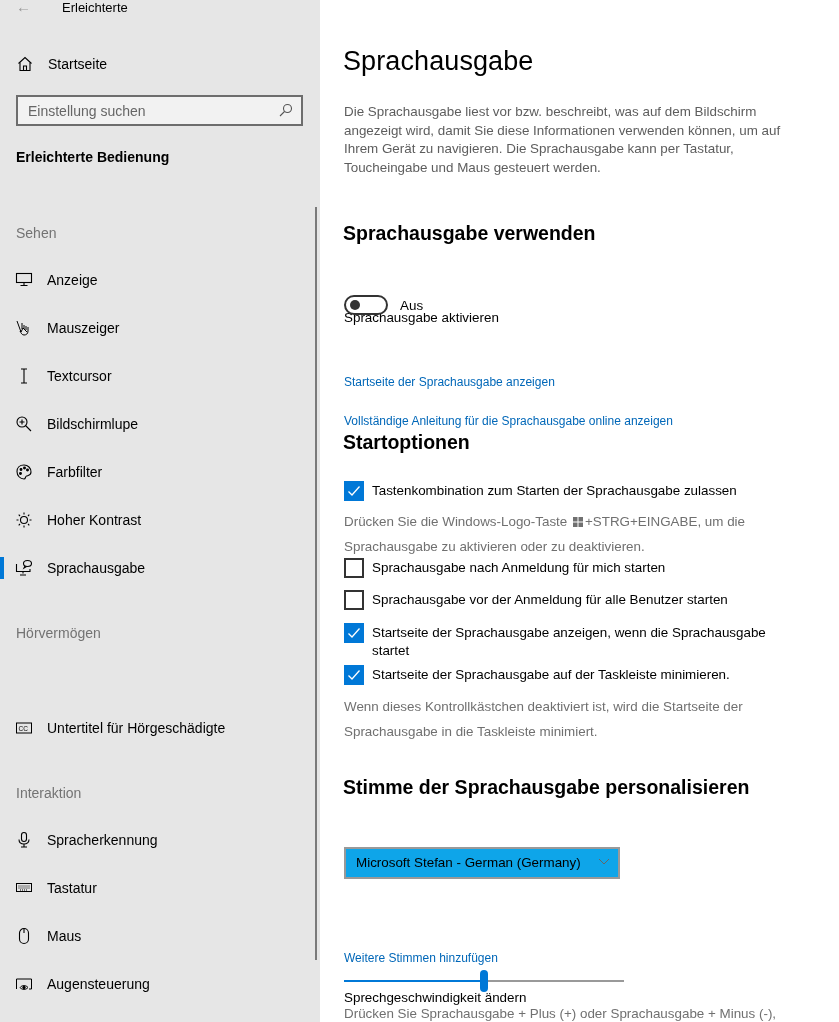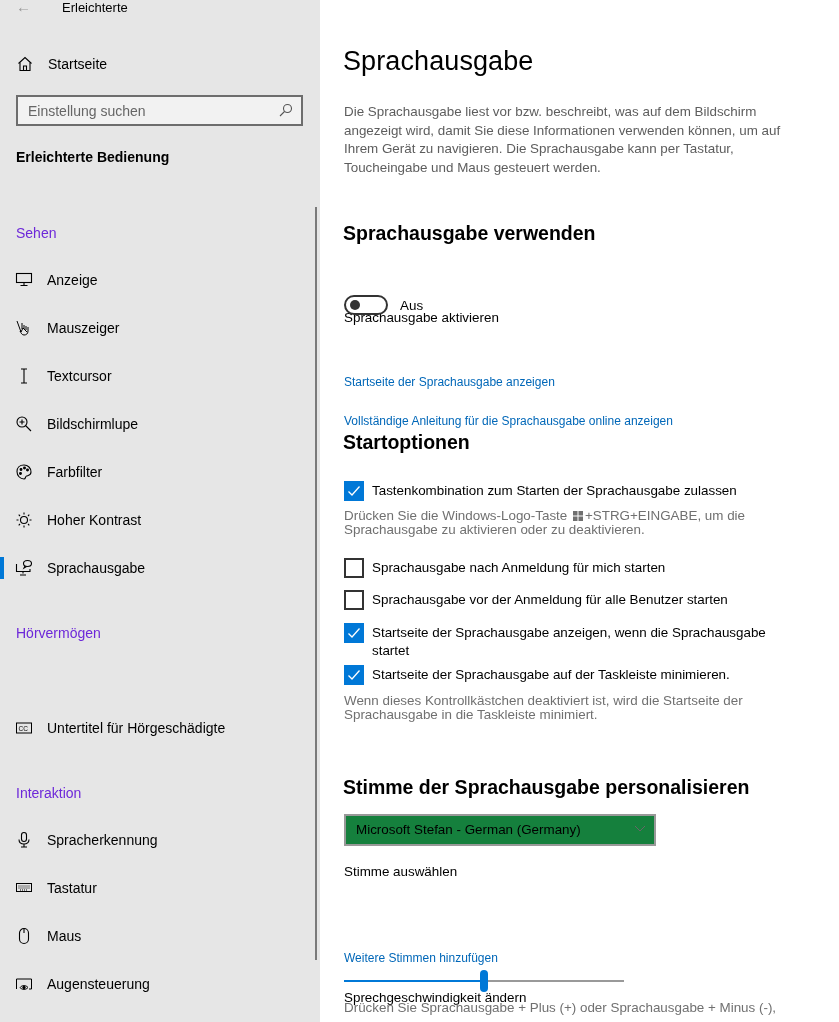--- a/index.html
+++ b/index.html
@@ -26,21 +26,21 @@
     border: 2px solid #6d6d6d; background: #f2f2f2;
   }
   .search-box input {
     border: none; background: transparent; outline: none;
     position: absolute; left: 10px; top: 5px; width: 245px; height: 18px;
     font-family: "Liberation Sans", sans-serif; font-size: 14px; color: #555;
   }
   .search-box input::placeholder { color: #666; }
   .search-icon { position: absolute; right: 8px; top: 6px; width: 14px; height: 14px; }
   .category-title { position: absolute; left: 16px; top: 149px; font-size: 14px; font-weight: bold; }
-  .section-label { position: absolute; left: 16px; font-size: 14px; color: #6d28d9; }
+  .section-label { position: absolute; left: 16px; font-size: 14px; color: #737373; }
   .nav-item { position: absolute; left: 0; width: 312px; height: 40px; text-align: right; }
   .nav-item .nav-icon { position: absolute; left: 15px; top: 11px; width: 18px; height: 18px; }
   .nav-item .nav-label { position: absolute; left: 47px; top: 12px; font-size: 14px; }
   .nav-item.active .active-bar { position: absolute; left: 0; top: 9px; width: 4px; height: 22px; background: #0078d7; }
   .sidebar-scrollbar { position: absolute; left: 315px; top: 207px; width: 2px; height: 753px; background: #7a7a7a; }
 
   
   .main { position: absolute; left: 320px; top: 0; width: 519px; height: 1022px; }
   .page-title { position: absolute; left: 23px; top: 46px; font-size: 27px; font-weight: normal; letter-spacing: 0.1px; }
   .intro { position: absolute; left: 24px; top: 103px; width: 450px; font-size: 13.4px; line-height: 18.5px; color: #5d5d5d; }
@@ -53,25 +53,25 @@
   .toggle .knob { position: absolute; left: 4px; top: 3px; width: 10px; height: 10px; background: #333; border-radius: 50%; }
   .toggle-state { position: absolute; left: 80px; top: 298px; font-size: 13.4px; }
   .link { position: absolute; left: 24px; font-size: 12px; color: #0067b8; cursor: pointer; margin-top: 42px; }
   .checkbox {
     position: absolute; left: 24px; width: 20px; height: 20px;
     border: 2px solid #333; background: #fff;
   }
   .checkbox.checked { background: #0078d7; border-color: #0078d7; }
   .checkbox.checked svg { position: absolute; left: 1px; top: 1px; }
   .cb-label { position: absolute; left: 52px; font-size: 13.4px; line-height: 18px; width: 430px; }
-  .hint { position: absolute; left: 24px; width: 450px; font-size: 13.4px; line-height: 14px; color: #707070; }
+  .hint { position: absolute; left: 24px; width: 450px; font-size: 13.4px; line-height: 25px; color: #707070; }
   .win-logo { display: inline-block; width: 10px; height: 10px; vertical-align: -1px; margin: 0 2px; }
   .dropdown {
-    position: absolute; left: 24px; top: 814px; width: 312px; height: 32px;
-    border: 2px solid #999; background: #15803d;
+    position: absolute; left: 24px; top: 847px; width: 276px; height: 32px;
+    border: 2px solid #999; background: #0ea5e9;
   }
   .dropdown .dd-value { position: absolute; left: 10px; top: 6px; font-size: 13.4px; }
   .dropdown .chevron { position: absolute; right: 8px; top: 9px; width: 12px; height: 8px; }
   .slider { position: absolute; left: 24px; top: 972px; width: 280px; height: 22px; }
   .slider .track-filled { position: absolute; left: 0; top: 8px; height: 2px; background: #0078d7; }
   .slider .track-empty { position: absolute; top: 8px; height: 2px; background: #999; }
   .slider .thumb { position: absolute; top: -2px; width: 8px; height: 22px; background: #0078d7; border-radius: 4px; }
 </style>
 </head>
 <body>

